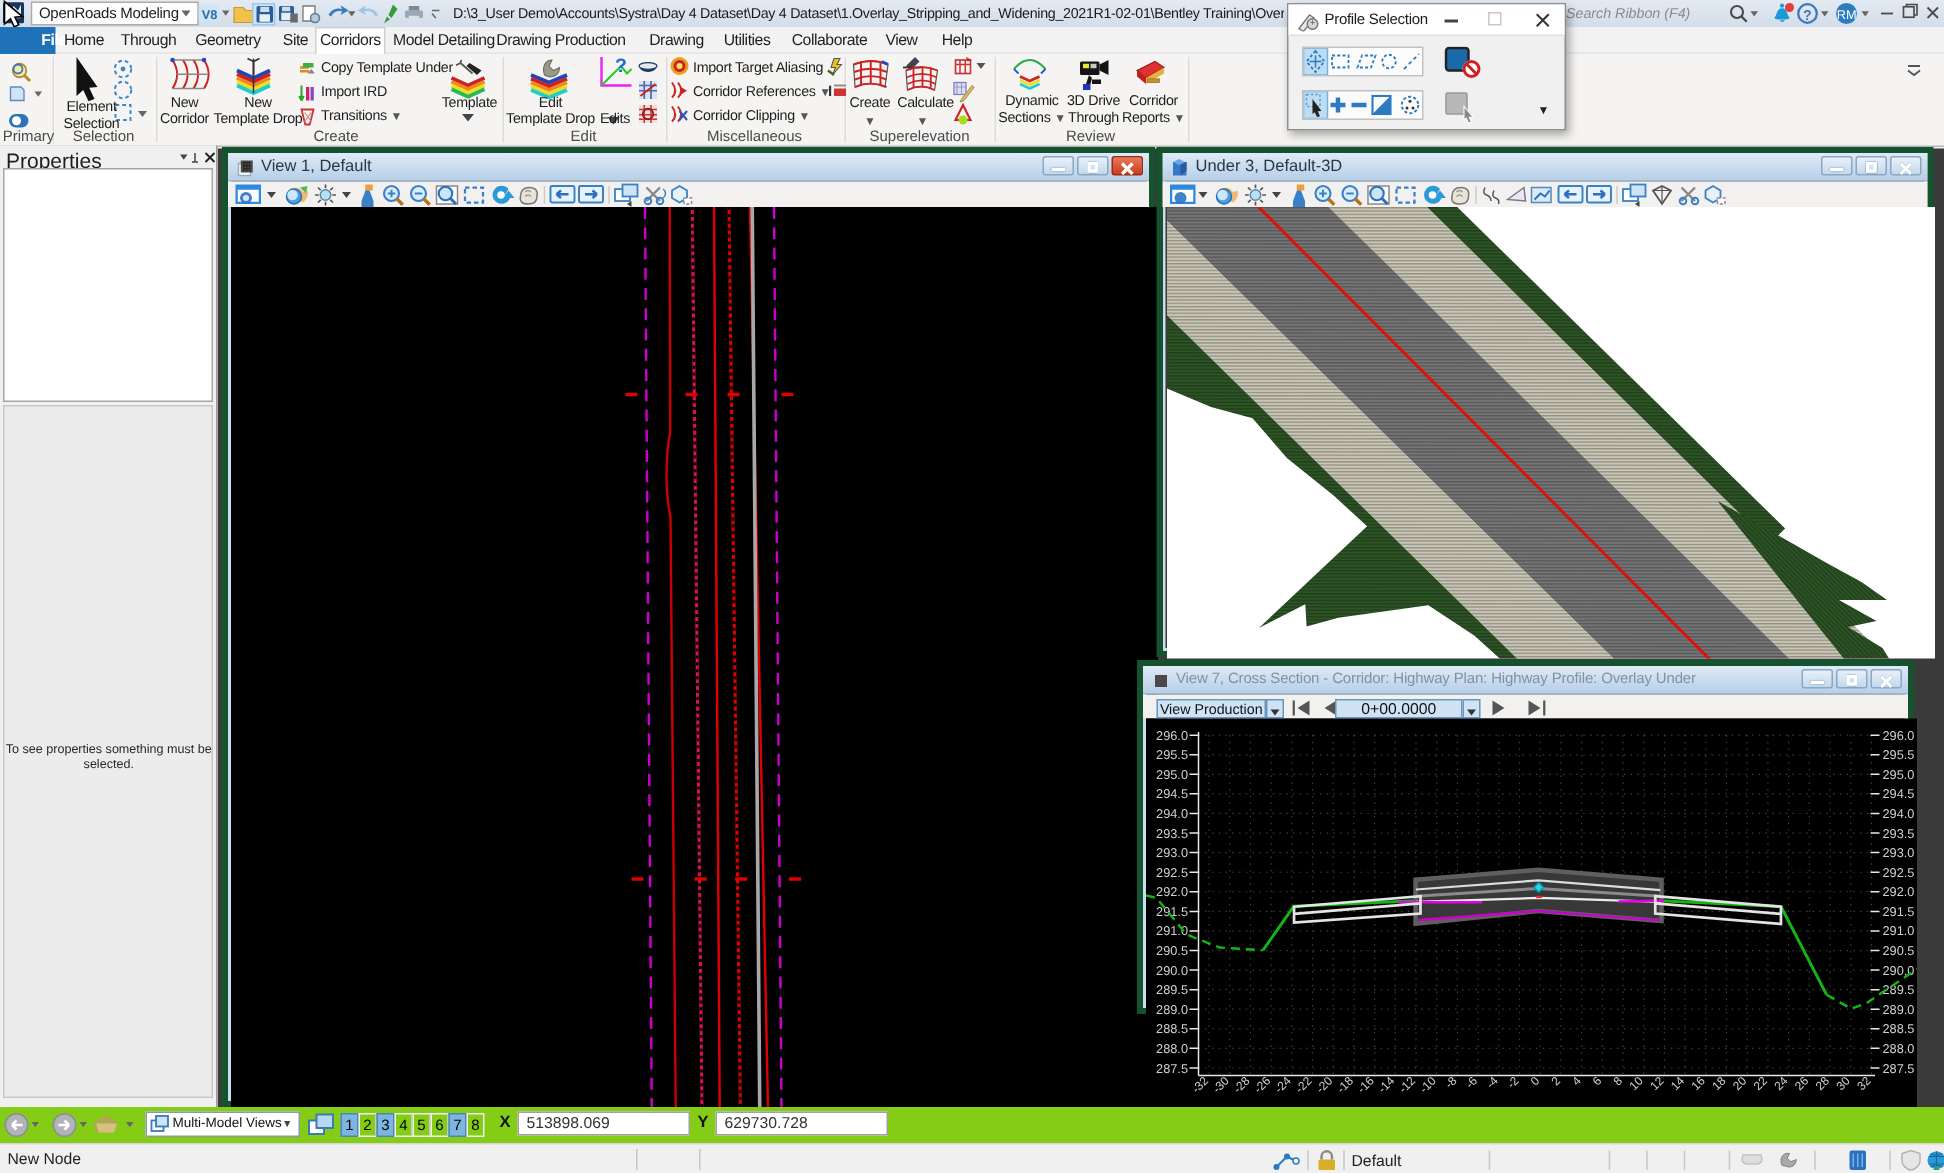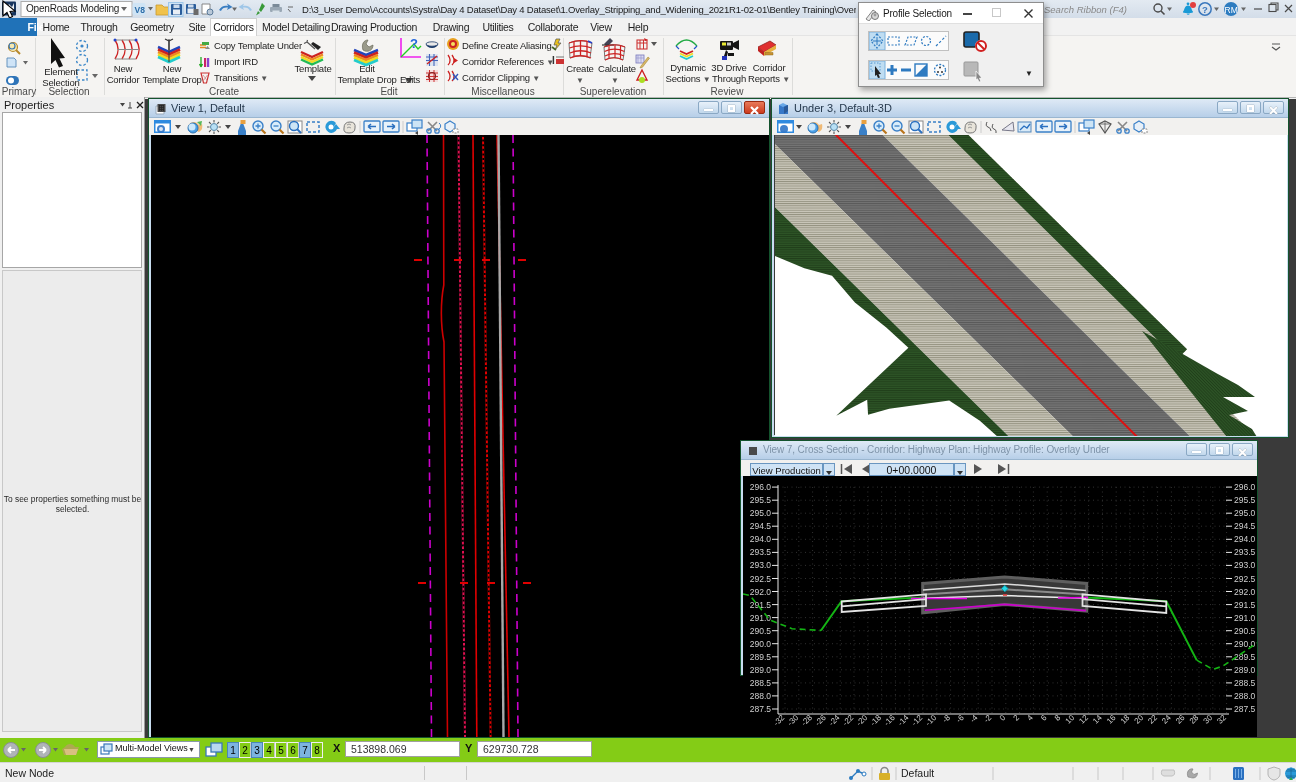--- a/index.html
+++ b/index.html
@@ -9,21 +9,21 @@
 .tab{position:absolute;top:0;height:18px;line-height:18px;font-size:10.5px;letter-spacing:-.3px;color:#1e1e1e;transform:translateX(-50%)}
 #ribbon{left:0;top:36px;width:1296px;height:62px;background:#f5f4f2;border-bottom:1px solid #b6b6b6}
 .gsep{position:absolute;top:2px;height:57px;width:1px;background:#dcdcda}
 .glabel{position:absolute;top:50px;height:12px;font-size:10px;color:#4a4a4a;transform:translateX(-50%);white-space:nowrap}
 .rtext{position:absolute;font-size:9.5px;color:#1e1e1e;white-space:nowrap;letter-spacing:-.2px}
 .rtextc{position:absolute;font-size:9.5px;color:#1e1e1e;white-space:nowrap;transform:translateX(-50%);text-align:center;line-height:11px;letter-spacing:-.2px}
 #mdi{left:145px;top:99px;width:1151px;height:639px;background:#3a3a3a}
 #props{left:0;top:97px;width:145px;height:641px;background:#f0f0f0;border-right:1px solid #9a9a9a}
 .vtitle{position:absolute;left:0;top:0;width:100%;height:19px;background:linear-gradient(#dfeaf6,#b7cfe8);border-bottom:1px solid #9ab6d0}
 .vtools{position:absolute;left:0;width:100%;background:#f2f1ef}
-.win{position:absolute;border:1px solid #14532d;box-shadow:inset 0 0 0 2px #c8ddf0}
+.win{position:absolute;border:4px solid #14532d;box-shadow:inset 0 0 0 2px #c8ddf0}
 .vtitletext{position:absolute;left:22px;top:3px;font-size:11px;color:#25384c;white-space:nowrap}
 .wbtn{position:absolute;top:2px;width:21px;height:13px;border:1px solid #8aa8c4;border-radius:2px;background:linear-gradient(#e8f1fa,#c2d8ec)}
 </style></head><body>
 <div class="abs" id="titlebar">
  <svg class="abs" style="left:0;top:0" width="330" height="18" viewBox="0 0 330 18">
   <rect x="2" y="1.5" width="14" height="14" rx="1" fill="#16355f"></rect>
   <path d="M4 13 L9 4 L12 7 L14 3 L14 12 Z" fill="#e8eef5"></path>
       <path d="M4 13 L10 8 L13 11 Z" fill="#6f90b5"></path>
   <rect x="21" y="1.5" width="111" height="15" fill="#fdfdfd" stroke="#acacac"></rect>
   <text x="26" y="12" font-size="10" letter-spacing="-.2" fill="#1e1e1e">OpenRoads Modeling</text>
@@ -290,34 +290,34 @@
  </svg>
  <div class="rtextc" style="left:61px;top:30px">Element<br>Selection</div>
  <div class="rtextc" style="left:123px;top:27px">New<br>Corridor</div>
  <div class="rtextc" style="left:172px;top:27px">New<br>Template Drop</div>
  <div class="rtext" style="left:214px;top:4px">Copy Template Under</div>
  <div class="rtext" style="left:214px;top:20px">Import IRD</div>
  <div class="rtext" style="left:214px;top:36px">Transitions <span style="font-size:8px;color:#555">▼</span></div>
  <div class="rtextc" style="left:313px;top:27px">Template</div>
  <div class="rtextc" style="left:367px;top:27px">Edit<br>Template Drop</div>
  <div class="rtextc" style="left:410px;top:38px">Edits</div>
- <div class="rtext" style="left:462px;top:4px">Define Create Aliasing</div>
+ <div class="rtext" style="left:462px;top:4px">Import Target Aliasing</div>
  <div class="rtext" style="left:462px;top:20px">Corridor References <span style="font-size:8px;color:#555">▼</span></div>
  <div class="rtext" style="left:462px;top:36px">Corridor Clipping <span style="font-size:8px;color:#555">▼</span></div>
  <div class="rtextc" style="left:580px;top:27px">Create</div>
  <div class="rtextc" style="left:617px;top:27px">Calculate</div>
  <div class="rtextc" style="left:688px;top:26px">Dynamic<br>Sections <span style="font-size:8px;color:#555">▼</span></div>
  <div class="rtextc" style="left:729px;top:26px">3D Drive<br>Through</div>
  <div class="rtextc" style="left:769px;top:26px">Corridor<br>Reports <span style="font-size:8px;color:#555">▼</span></div>
  <div class="abs" style="left:576px;top:40px;font-size:8px;color:#555">▼</div>
  <div class="abs" style="left:611px;top:40px;font-size:8px;color:#555">▼</div>
 </div>
 <div class="abs" id="mdi"></div>
 <div class="abs" id="props">
- <div class="abs" style="left:4px;top:2px;font-size:11px;color:#1e1e1e">Properties</div>
+ <div class="abs" style="left:4px;top:2px;font-size:14px;color:#1e1e1e">Properties</div>
  <svg class="abs" style="left:120px;top:4px" width="24" height="10" viewBox="0 0 24 10">
       <path d="M0 2 l5 0 -2.5 3.5 z" fill="#444"></path>
       <path d="M10 1 v6 m-2 0 h4" stroke="#444" stroke-width="1" fill="none"></path>
       <path d="M17 1 l6 6 M23 1 l-6 6" stroke="#222" stroke-width="1.3"></path>
     </svg>
  <div class="abs" style="left:2px;top:15px;width:140px;height:156px;background:#fff;border:1px solid #a6a6a6"></div>
  <div class="abs" style="left:2px;top:173px;width:140px;height:462px;background:#ececec;border:1px solid #c8c8c8"></div>
  <div class="abs" style="left:1px;top:397px;width:143px;font-size:8.4px;color:#2a2a2a;text-align:center">To see properties something must be<br>selected.</div>
 </div>
 
@@ -556,21 +556,21 @@
    <rect x="78" y="-60" width="14" height="460" fill="url(#pG)"></rect>
    <rect x="-50" y="-60" width="82" height="620" fill="url(#pD)"></rect>
    <rect x="-95" y="-60" width="45" height="620" fill="url(#pL)"></rect>
    <polygon points="-95,-60 -134,-60 -134,30 -118,70 -104,95 -107,130 -103,170 -102,200 -201,196 -168,207 -178,218 -159,229 -111,266 -104,302 -100,400 -102,470 -98,560 -95,560" fill="url(#pG)"></polygon>
    <line x1="0" y1="-60" x2="-7" y2="560" stroke="#dd1111" stroke-width="2"></line>
   </g>
   <polygon points="1141,330 1180,352 1215,372 1237,384 1254,396 1222,396 1247,410 1228,414 1251,428 1256,436 1226,436" fill="url(#pG)"></polygon>
  </svg>
 </div>
 
-<div class="abs win" id="view7" style="left:740px;top:440px;width:518px;height:236px">
+<div class="abs win" id="view7" style="left:758px;top:440px;width:518px;height:236px">
  <div class="vtitle"></div>
  <svg class="abs" style="left:6px;top:4px" width="12" height="12" viewBox="0 0 12 12">
       <rect x="2" y="2" width="8" height="8" fill="#4a4a4a"></rect>
     </svg>
  <div class="vtitletext" style="color:#7e93a8;font-size:10px;letter-spacing:-.1px">View 7, Cross Section - Corridor: Highway Plan: Highway Profile: Overlay Under</div>
  <div class="wbtn" style="right:50px">
       <div style="margin:7px auto 0;width:9px;height:2px;background:#fff;box-shadow:0 0 1px #567"></div>
     </div>
  <div class="wbtn" style="right:27px">
       <div style="margin:2.5px auto 0;width:7px;height:7px;border:2px solid #fff;box-shadow:0 0 1px #567"></div>

